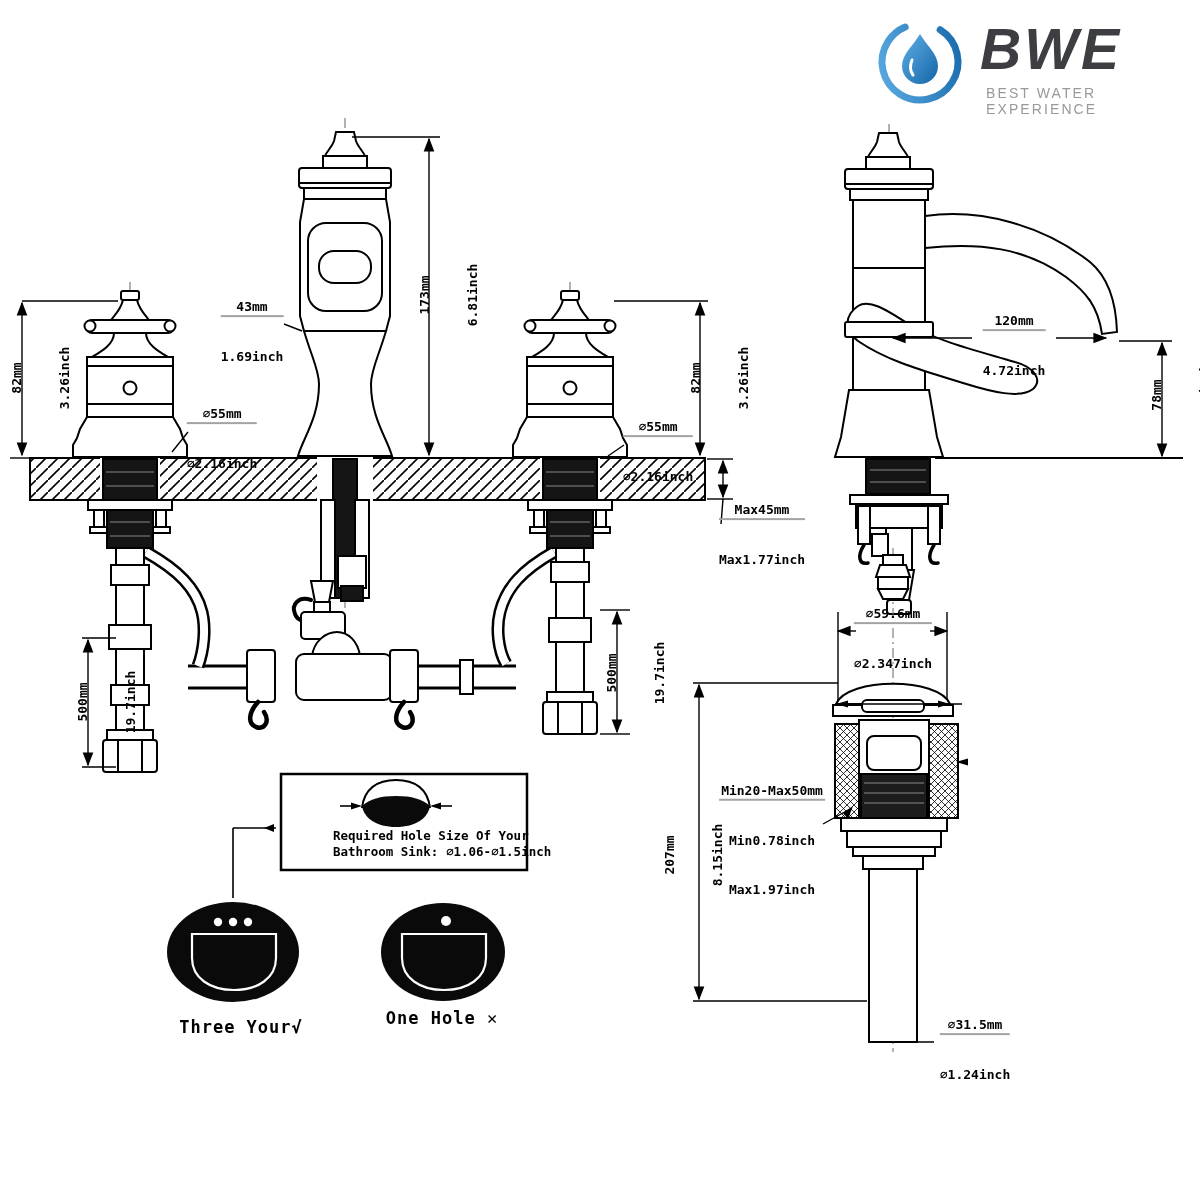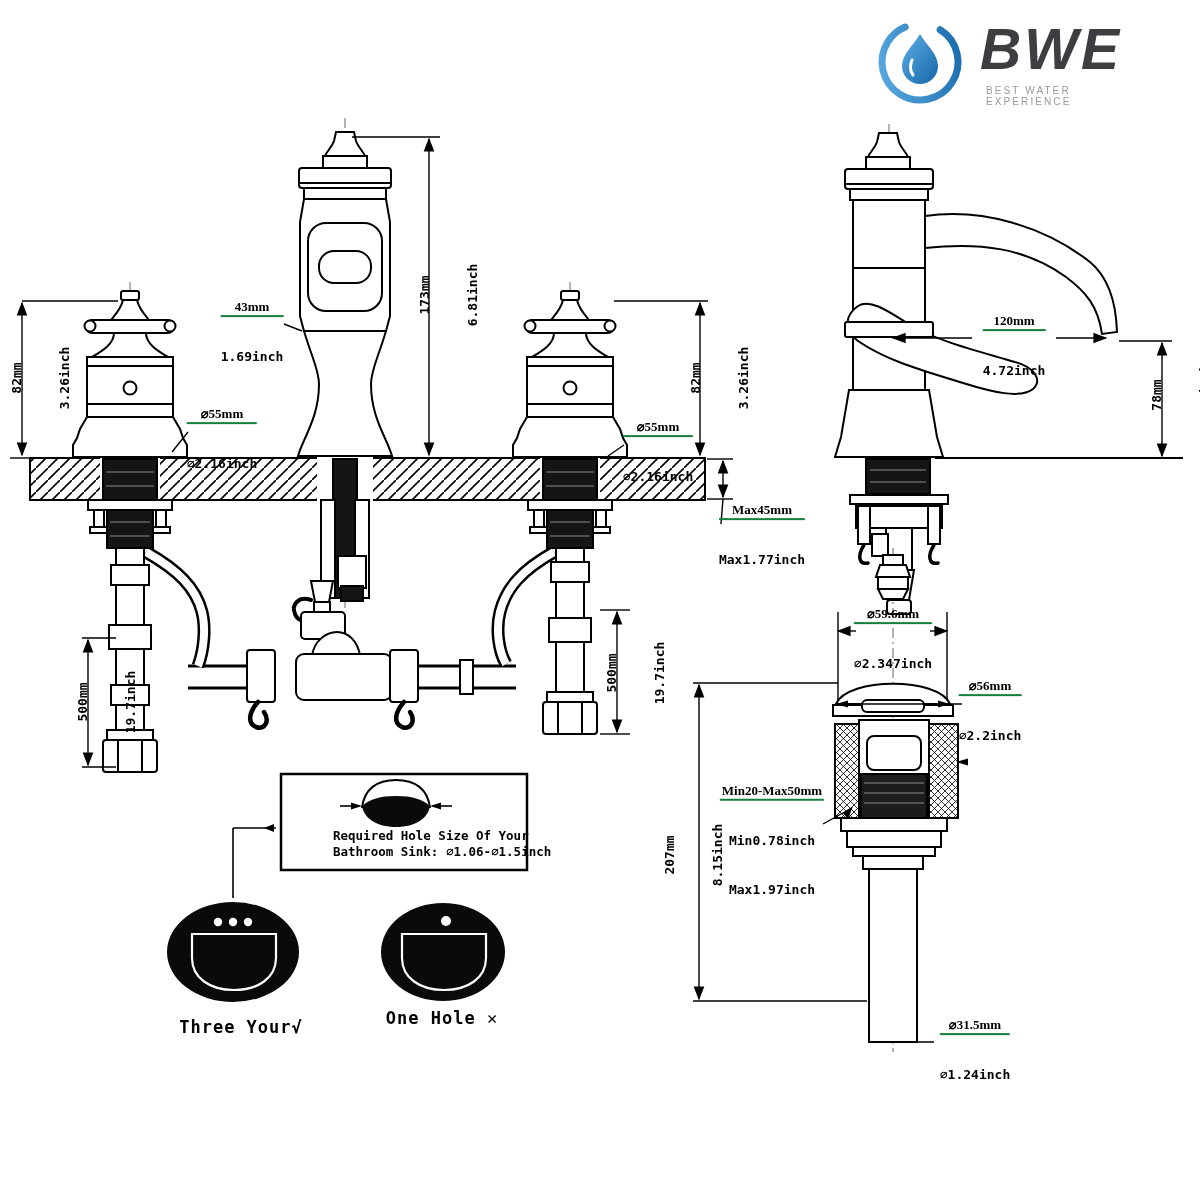--- a/index.html
+++ b/index.html
@@ -3,28 +3,28 @@
 <meta charset="utf-8">
 <style>
   html,body{margin:0;padding:0;}
   body{width:1200px;height:1200px;background:#fff;position:relative;overflow:hidden;
        font-family:"DejaVu Sans Mono",monospace;}
   #canvas{position:absolute;left:0;top:0;width:956px;height:1200px;}
   svg#art{position:absolute;left:0;top:0;}
   .dim{position:absolute;transform:translate(-50%,-50%);font:bold 13px "DejaVu Sans Mono",monospace;
        color:#000;text-align:center;line-height:1.25;white-space:pre;z-index:5;}
   .v{transform:translate(-50%,-50%) rotate(-90deg);}
-  .u{border-bottom:2px solid #15803d;padding:0 2px;font-family:Liberation Serif, serif;}
+  .u{border-bottom:2px solid #a3a3a3;padding:0 2px;}
   .tl{position:absolute;transform:none;font:bold 12.5px "DejaVu Sans Mono",monospace;color:#000;
       white-space:pre;z-index:5;padding-left:37px;}
   .big{font:bold 17px "DejaVu Sans Mono",monospace;letter-spacing:1px;}
   .brand-name{position:absolute;left:980px;top:16px;font-family:"Liberation Sans",sans-serif;
       font-size:57px;font-weight:bold;font-style:italic;color:#3d3e42;letter-spacing:3px;z-index:6;}
   .brand-tagline{position:absolute;left:986px;top:85px;font-family:"Liberation Sans",sans-serif;
-      font-size:10px;color:#999;letter-spacing:2.1px;z-index:6;}
+      font-size:14px;color:#999;letter-spacing:2.1px;z-index:6;}
   .logo-icon{position:absolute;left:870px;top:12px;z-index:6;}
 </style>
 </head>
 <body>
 
 <div id="canvas">
 
 <svg id="art" width="1200" height="1200" viewBox="0 0 1200 1200">
   <defs>
     <pattern id="hatch" width="12" height="12" patternUnits="userSpaceOnUse">
@@ -330,24 +330,20 @@
 </div>
 <div class="dim v" style="left:1173px;top:395px">
   <div>78mm</div>
   <div>3.07inch</div>
 </div>
 
 <div class="dim" style="left:893px;top:631px">
   <div class="u">⌀59.6mm</div>
   <div>⌀2.347inch</div>
 </div>
-<div class="dim" style="left:990px;top:703px">
-  <div class="u">⌀56mm</div>
-  <div>⌀2.2inch</div>
-</div>
 <div class="dim" style="left:772px;top:832px">
   <div class="u">Min20-Max50mm</div>
   <div>Min0.78inch</div>
   <div>Max1.97inch</div>
 </div>
 <div class="dim v" style="left:686px;top:855px">
   <div>207mm</div>
   <div>8.15inch</div>
 </div>
 <div class="dim" style="left:975px;top:1042px">

